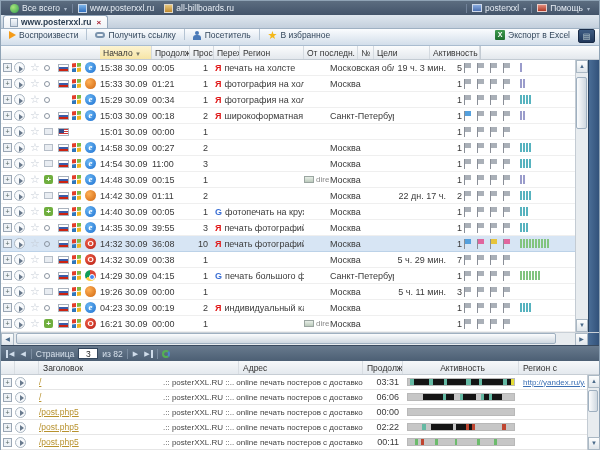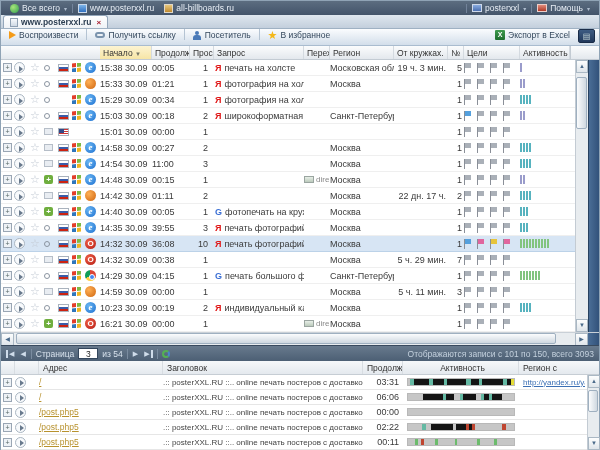--- a/index.html
+++ b/index.html
@@ -207,24 +207,23 @@
   </div>
 
   <div class="ghead">
     <span class="gh hw-icons"></span>
     <span class="gh gh-sorted w-start">
       <span>Начало</span>
       <span class="sortmark">▼</span>
     </span>
     <span class="gh w-dur">Продолж-с</span>
     <span class="gh w-views">Просмот</span>
-    <span class="gh w-query">Запрос</span>
     <span class="gh w-trans">Перехо,</span>
     <span class="gh w-region">Регион</span>
-    <span class="gh w-last">От кружках.</span>
+    <span class="gh w-last">От последн.</span>
     <span class="gh w-num">№ П</span>
     <span class="gh w-goals">Цели</span>
     <span class="gh w-act">Активность</span>
     <span class="gh-corner"></span>
   </div>
 
   <div class="gbodywrap">
     <div class="grows" id="grid-rows">
         <div class="grow">
           <span class="cw w-exp">
@@ -922,21 +921,21 @@
             <i class="ic-win">
               <b></b>
               <b></b>
               <b></b>
               <b></b>
             </i>
           </span>
           <span class="cw w-br">
             <i class="br br-ff"></i>
           </span>
-          <span class="cw w-start txt">14:59 30.09</span>
+          <span class="cw w-start txt">19:26 30.09</span>
           <span class="cw w-dur txt">00:00</span>
           <span class="cw w-views txt">1</span>
           <span class="cw w-query txt"></span>
           <span class="cw w-trans dim"></span>
           <span class="cw w-region txt">Москва</span>
           <span class="cw w-last txt">5 ч. 11 мин.</span>
           <span class="cw w-num txt">3</span>
           <span class="cw w-goals">
             <i class="goal" style="color: rgb(170, 176, 184);"></i>
             <i class="goal" style="color: rgb(170, 176, 184);"></i>
@@ -965,21 +964,21 @@
             <i class="ic-win">
               <b></b>
               <b></b>
               <b></b>
               <b></b>
             </i>
           </span>
           <span class="cw w-br">
             <i class="br br-ie">e</i>
           </span>
-          <span class="cw w-start txt">10:23 30.09</span>
+          <span class="cw w-start txt">04:23 30.09</span>
           <span class="cw w-dur txt">00:19</span>
           <span class="cw w-views txt">2</span>
           <span class="cw w-query txt">
             <i class="se" style="color: rgb(224, 24, 24);">Я</i>
             <span>индивидуальный календарь</span>
           </span>
           <span class="cw w-trans dim"></span>
           <span class="cw w-region txt">Москва</span>
           <span class="cw w-last txt"></span>
           <span class="cw w-num txt">1</span>
@@ -1061,34 +1060,33 @@
     <div class="sbtn" style="width:13px;">▶</div>
     <div class="hcorner"></div>
   </div>
 
   <div class="pager">
     <span class="pgbtn pg-edge-l">◀</span>
     <span class="pgbtn">◀</span>
     <span class="pg-sep"></span>
     <span>Страница</span>
     <input class="pg-input" value="3" style="">
-    <span>из 54</span>
+    <span>из 82</span>
     <span class="pg-sep"></span>
     <span class="pgbtn">▶</span>
     <span class="pgbtn pg-edge-r">▶</span>
     <span class="pg-sep"></span>
     <span class="pg-refresh"></span>
-    <span class="pg-info">Отображаются записи с 101 по 150, всего 3093</span>
   </div>
 
   <div class="dhead">
     <span class="dh dw-exp"></span>
     <span class="dh dw-play"></span>
+    <span class="dh dw-title">Заголовок</span>
     <span class="dh dw-addr">Адрес</span>
-    <span class="dh dw-title">Заголовок</span>
     <span class="dh dw-dur">Продолж-ть</span>
     <span class="dh dw-bar" style="text-align:center;">Активность</span>
     <span class="dh dw-ref" style="border-right:none;">Регион с</span>
   </div>
 
   <div class="detailwrap">
     <div class="drows" id="detail-rows">
         <div class="drow">
           <span class="cw dw-exp">
             <i class="ic-expand">+</i>

